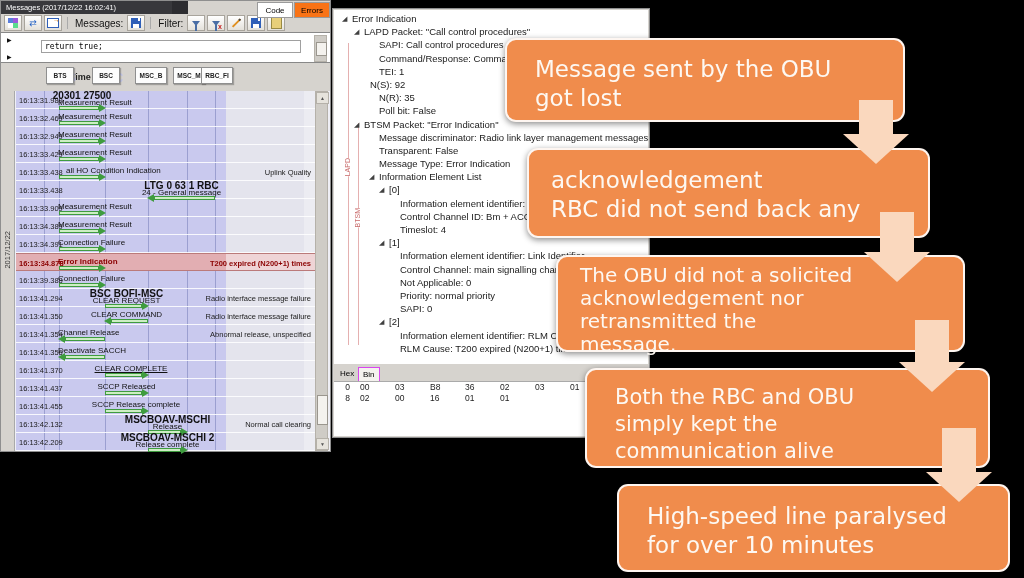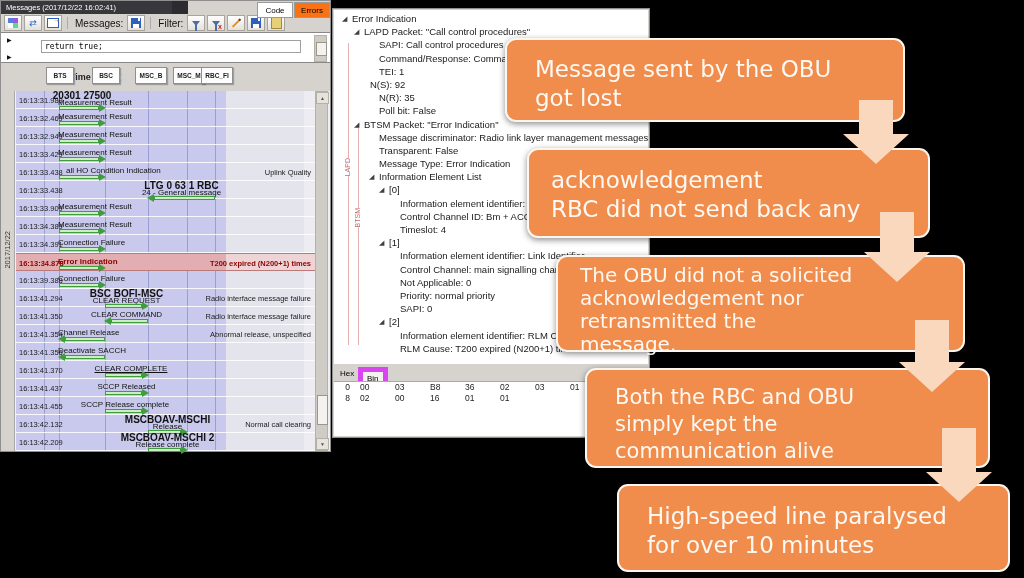--- a/index.html
+++ b/index.html
@@ -84,21 +84,21 @@
   #win-detail{position:absolute;left:332px;top:8px;width:318px;height:430px;
     background:#d6d3ce;border:1px solid #8f8f8f;box-sizing:border-box;}
   .treepanel{position:absolute;left:1px;top:1px;width:314px;height:354px;background:#fff;overflow:hidden;}
   .titem{position:relative;height:13.2px;font-size:9.5px;color:#1a1a1a;white-space:nowrap;}
   .texp{position:absolute;font-size:7px;color:#404040;top:2px;}
   .bracket{position:absolute;width:1px;background:#e5b0b0;}
   .bracketlab{position:absolute;writing-mode:vertical-rl;transform:rotate(180deg);
     font-size:7px;color:#c96a6a;background:#fff;}
   .hexpanel{position:absolute;left:1px;top:356px;width:314px;height:72px;background:#d6d3ce;}
   .hextab{position:absolute;top:2px;height:13px;font-size:8px;line-height:13px;padding:0 4px;}
-  .hextab.raised{background:#f4f2ee;border:5px solid #d946ef;}
+  .hextab.raised{background:#f4f2ee;border:1px solid #d946ef;}
   .hexbody{position:absolute;left:0;top:16px;width:314px;height:54px;background:#fff;border-top:1px solid #aaa;}
   .hexrow{position:relative;height:11px;font-size:8.5px;color:#222;}
   .hexoff{position:absolute;left:0;width:16px;text-align:right;}
   .hexbyte{position:absolute;}
 
   
   .callout{position:absolute;background:#F08C4C;border:2px solid rgba(255,255,255,.92);
     border-radius:11px;box-shadow:0 2px 6px rgba(0,0,0,.45);color:#fdf8f2;
     font-family:"DejaVu Sans",sans-serif;z-index:20;box-sizing:border-box;}
   .co-line{white-space:nowrap;}
@@ -334,21 +334,21 @@
           <div class="trow">
             <span class="ttime">16:13:41.437</span>
             <div class="tlabel" style="left: 110.5px; transform: translateX(-50%);">SCCP Released</div>
             <div class="tarrow" style="left: 89px; width: 43px; top: 12px;">
               <div class="atail" style="left: 0px; right: 6px;"></div>
               <div class="ahead r"></div>
             </div>
           </div>
           <div class="trow">
             <span class="ttime">16:13:41.455</span>
-            <div class="tlabel" style="left: 109px; transform: translateX(-50%);">SCCP Release complete</div>
+            <div class="tlabel" style="left: 120px; transform: translateX(-50%);">SCCP Release complete</div>
             <div class="tarrow" style="left: 89px; width: 43px; top: 12px;">
               <div class="atail" style="left: 0px; right: 6px;"></div>
               <div class="ahead r"></div>
             </div>
           </div>
           <div class="trow">
             <span class="ttime">16:13:42.132</span>
             <div class="thdr" style="left: 151.5px; transform: translateX(-50%);">MSCBOAV-MSCHI</div>
             <div class="tlabel" style="left: 151.5px; transform: translateX(-50%); top: 7px;">Release</div>
             <div class="tarrow" style="left: 132px; width: 39px; top: 15px;">

